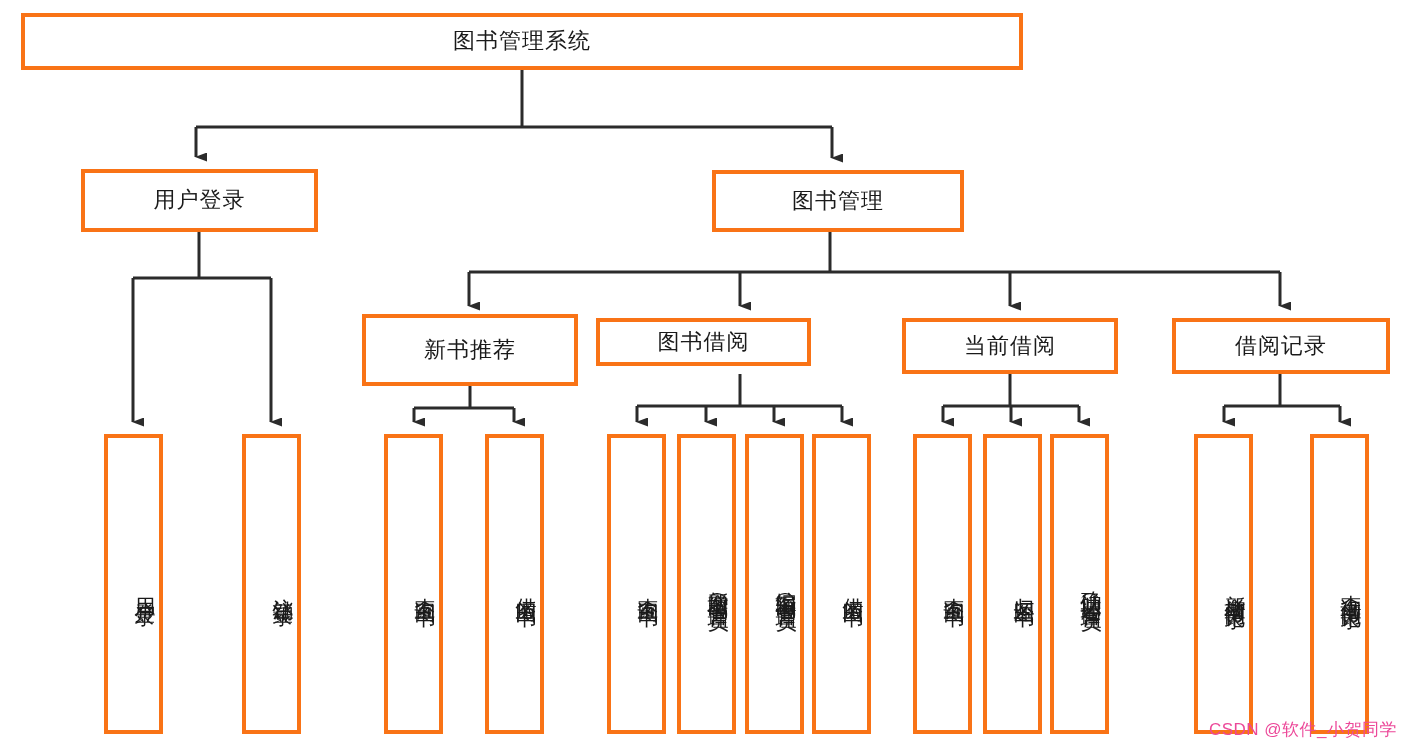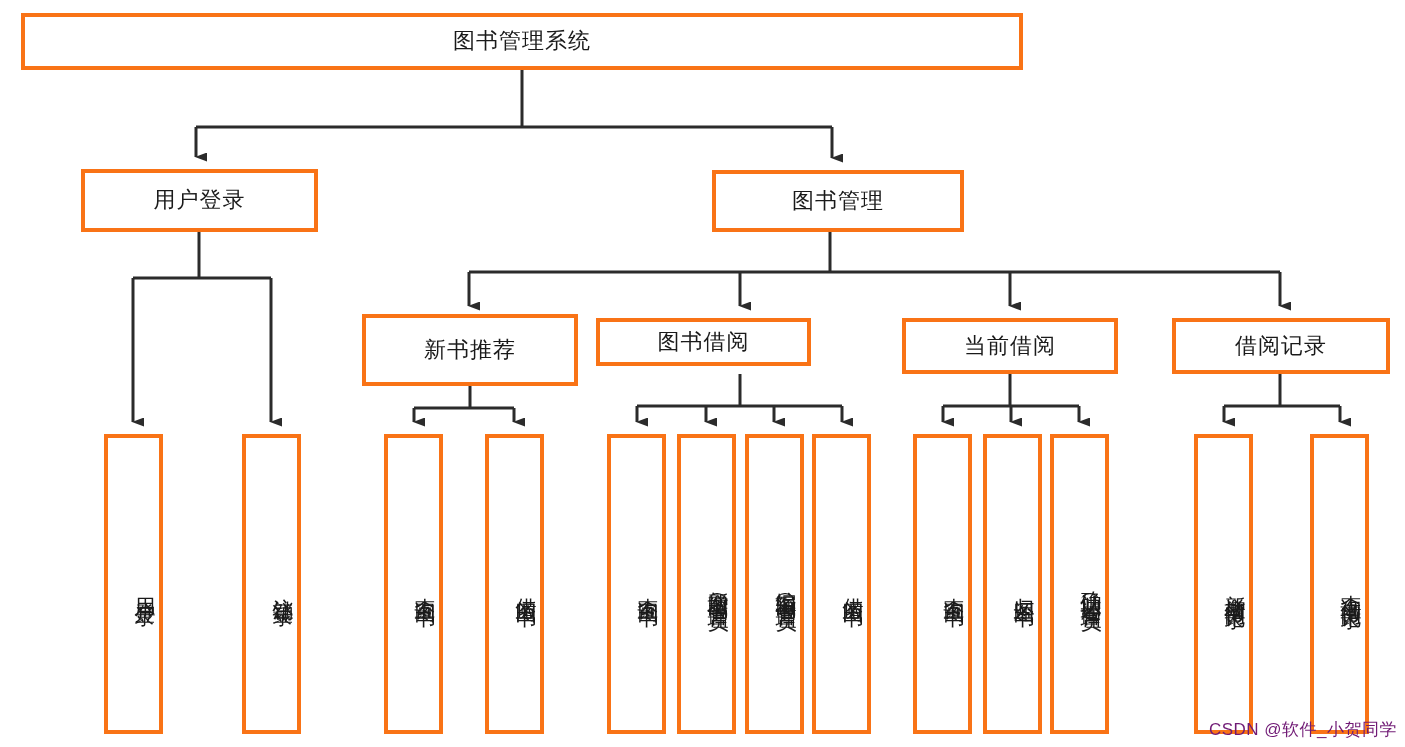--- a/index.html
+++ b/index.html
@@ -52,21 +52,21 @@
   .node.vert .vlabel {
     writing-mode: vertical-rl;
     text-orientation: upright;
     white-space: nowrap;
   }
   #watermark {
     position: absolute;
     right: 8px;
     bottom: 6px;
     font-size: 17px;
-    color: #701a75;
+    color: #ec4899;
     letter-spacing: 0.5px;
     white-space: nowrap;
   }
 </style>
 </head>
 <body>
 
 <div id="canvas">
 
   <svg id="wires" viewBox="0 0 1405 747" width="1405" height="747" xmlns="http://www.w3.org/2000/svg">

